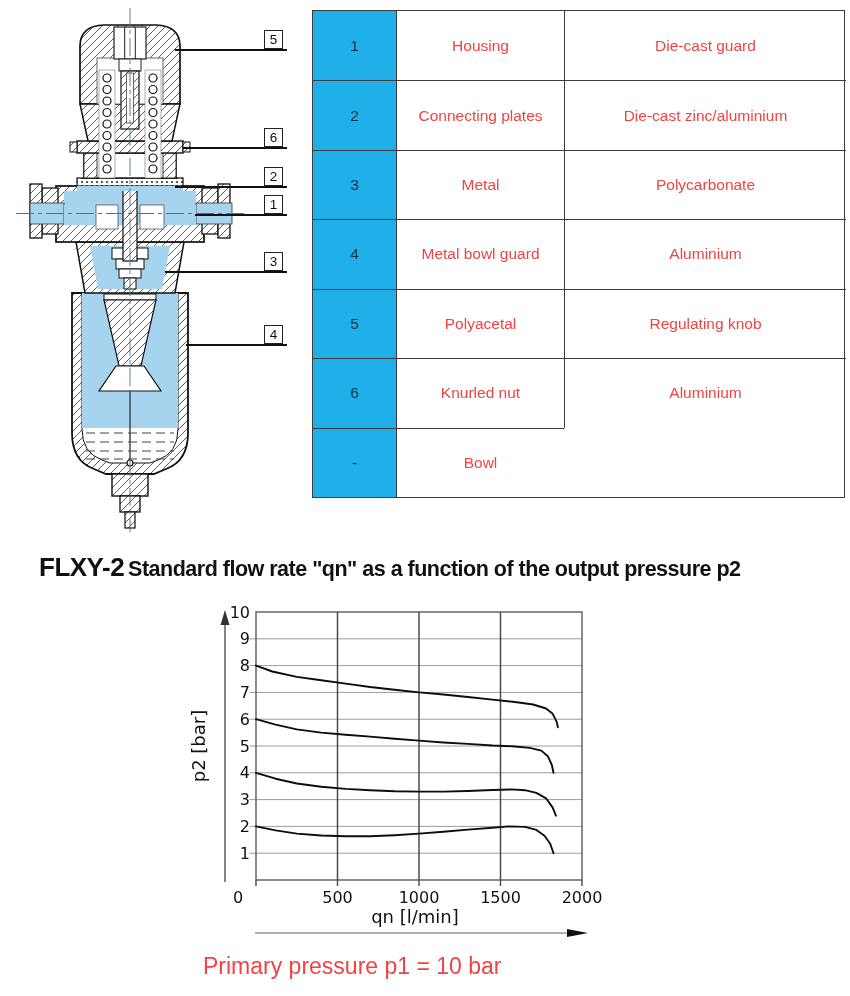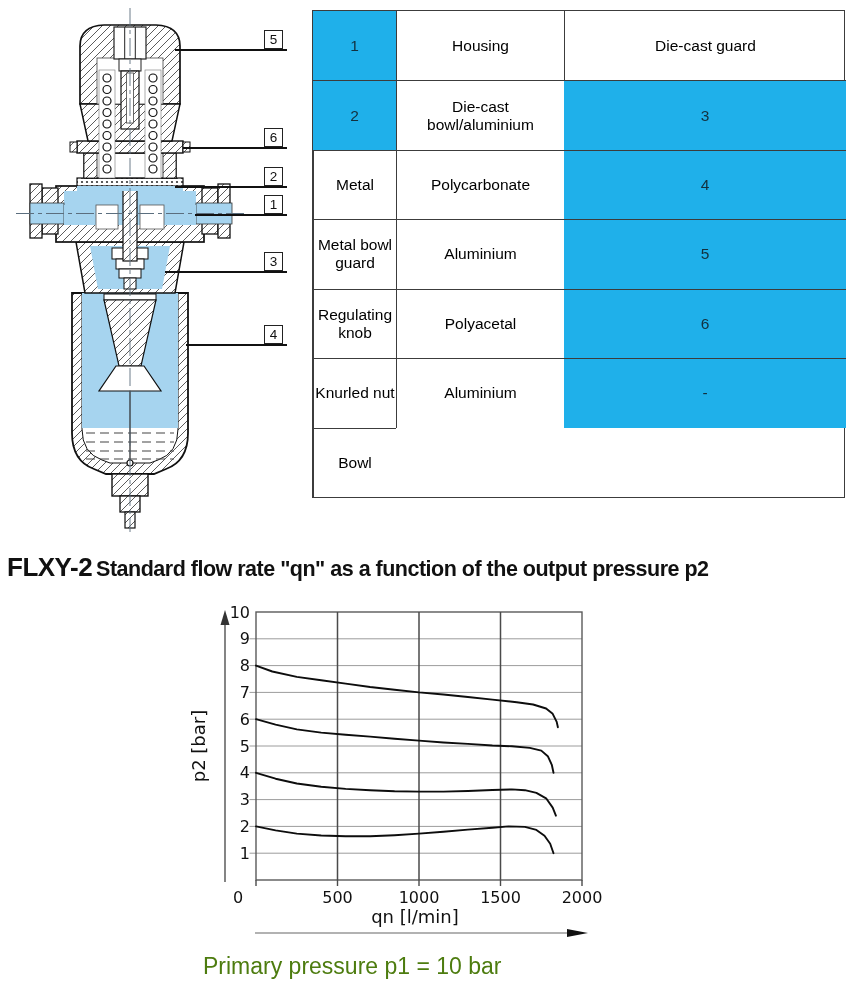--- a/index.html
+++ b/index.html
@@ -12,36 +12,36 @@
            display:flex;align-items:center;justify-content:center;
            font-size:13.5px;color:#111;box-sizing:border-box;}
 
   
   #parts-table{position:absolute;left:312px;top:10px;width:533px;height:488px;
                display:grid;grid-template-columns:83px 168px 282px;
                grid-template-rows:repeat(7,1fr);
                border:1.4px solid #3c3c3c;box-sizing:border-box;}
   #parts-table .cell{display:flex;align-items:center;justify-content:center;
                border-top:1.2px solid #3c3c3c;border-left:1.2px solid #3c3c3c;
-               font-size:15.5px;color:#000000;text-align:center;box-sizing:border-box;}
+               font-size:15.5px;color:#ef4444;text-align:center;box-sizing:border-box;}
   #parts-table .cell.r0{border-top:none;}
   #parts-table .cell.c0{border-left:none;background:#1fb0ea;color:#13303e;}
 
   
   #section-title{position:absolute;left:7px;top:552px;white-space:nowrap;
                  letter-spacing:-0.5px;}
-  #section-title .model{font-size:26px;font-weight:bold;}
+  #section-title .model{font-size:26px;font-weight:bold;margin-left:32px;}
   #section-title .rest{font-size:21.5px;font-weight:bold;}
 
   
   #chart-svg{position:absolute;left:183px;top:598px;}
   #chart-svg text{font-family:"DejaVu Sans", sans-serif;}
 
   
-  #caption{position:absolute;left:203px;top:953px;font-size:23px;color:#4d7c0f;}
+  #caption{position:absolute;left:203px;top:953px;font-size:23px;color:#ef4444;}
 
   
   #device-svg{position:absolute;left:0;top:0;}
 </style>
 </head>
 <body>
 
 <div id="page">
 
   <svg id="device-svg" width="300" height="540" viewBox="0 0 300 540">
@@ -176,33 +176,34 @@
   <div class="callout" style="top:195px;left:264px;">1</div>
   <div class="callout" style="top:252px;left:264px;">3</div>
   <div class="callout" style="top:325px;left:264px;">4</div>
 
   <div id="parts-table">
     <div class="cell c0 r0" style="background: rgb(31, 176, 234);">1</div>
     <div class="cell r0">Housing</div>
     <div class="cell r0">Die-cast guard</div>
 
     <div class="cell c0" style="background: rgb(31, 176, 234);">2</div>
-    <div class="cell">Die-cast bowl/aluminium</div>
+    <div class="cell">Connecting plates</div>
+    <div class="cell">Die-cast zinc/aluminium</div>
 
     <div class="cell c0" style="background: rgb(31, 176, 234);">3</div>
     <div class="cell">Metal</div>
     <div class="cell">Polycarbonate</div>
 
     <div class="cell c0" style="background: rgb(31, 176, 234);">4</div>
     <div class="cell">Metal bowl guard</div>
     <div class="cell">Aluminium</div>
 
     <div class="cell c0" style="background: rgb(31, 176, 234);">5</div>
+    <div class="cell">Polyacetal</div>
     <div class="cell">Regulating knob</div>
-    <div class="cell">Polyacetal</div>
 
     <div class="cell c0" style="background: rgb(31, 176, 234);">6</div>
     <div class="cell">Knurled nut</div>
     <div class="cell">Aluminium</div>
 
     <div class="cell c0" style="background: rgb(31, 176, 234);">-</div>
     <div class="cell">Bowl</div>
   </div>
 
   <div id="section-title">

